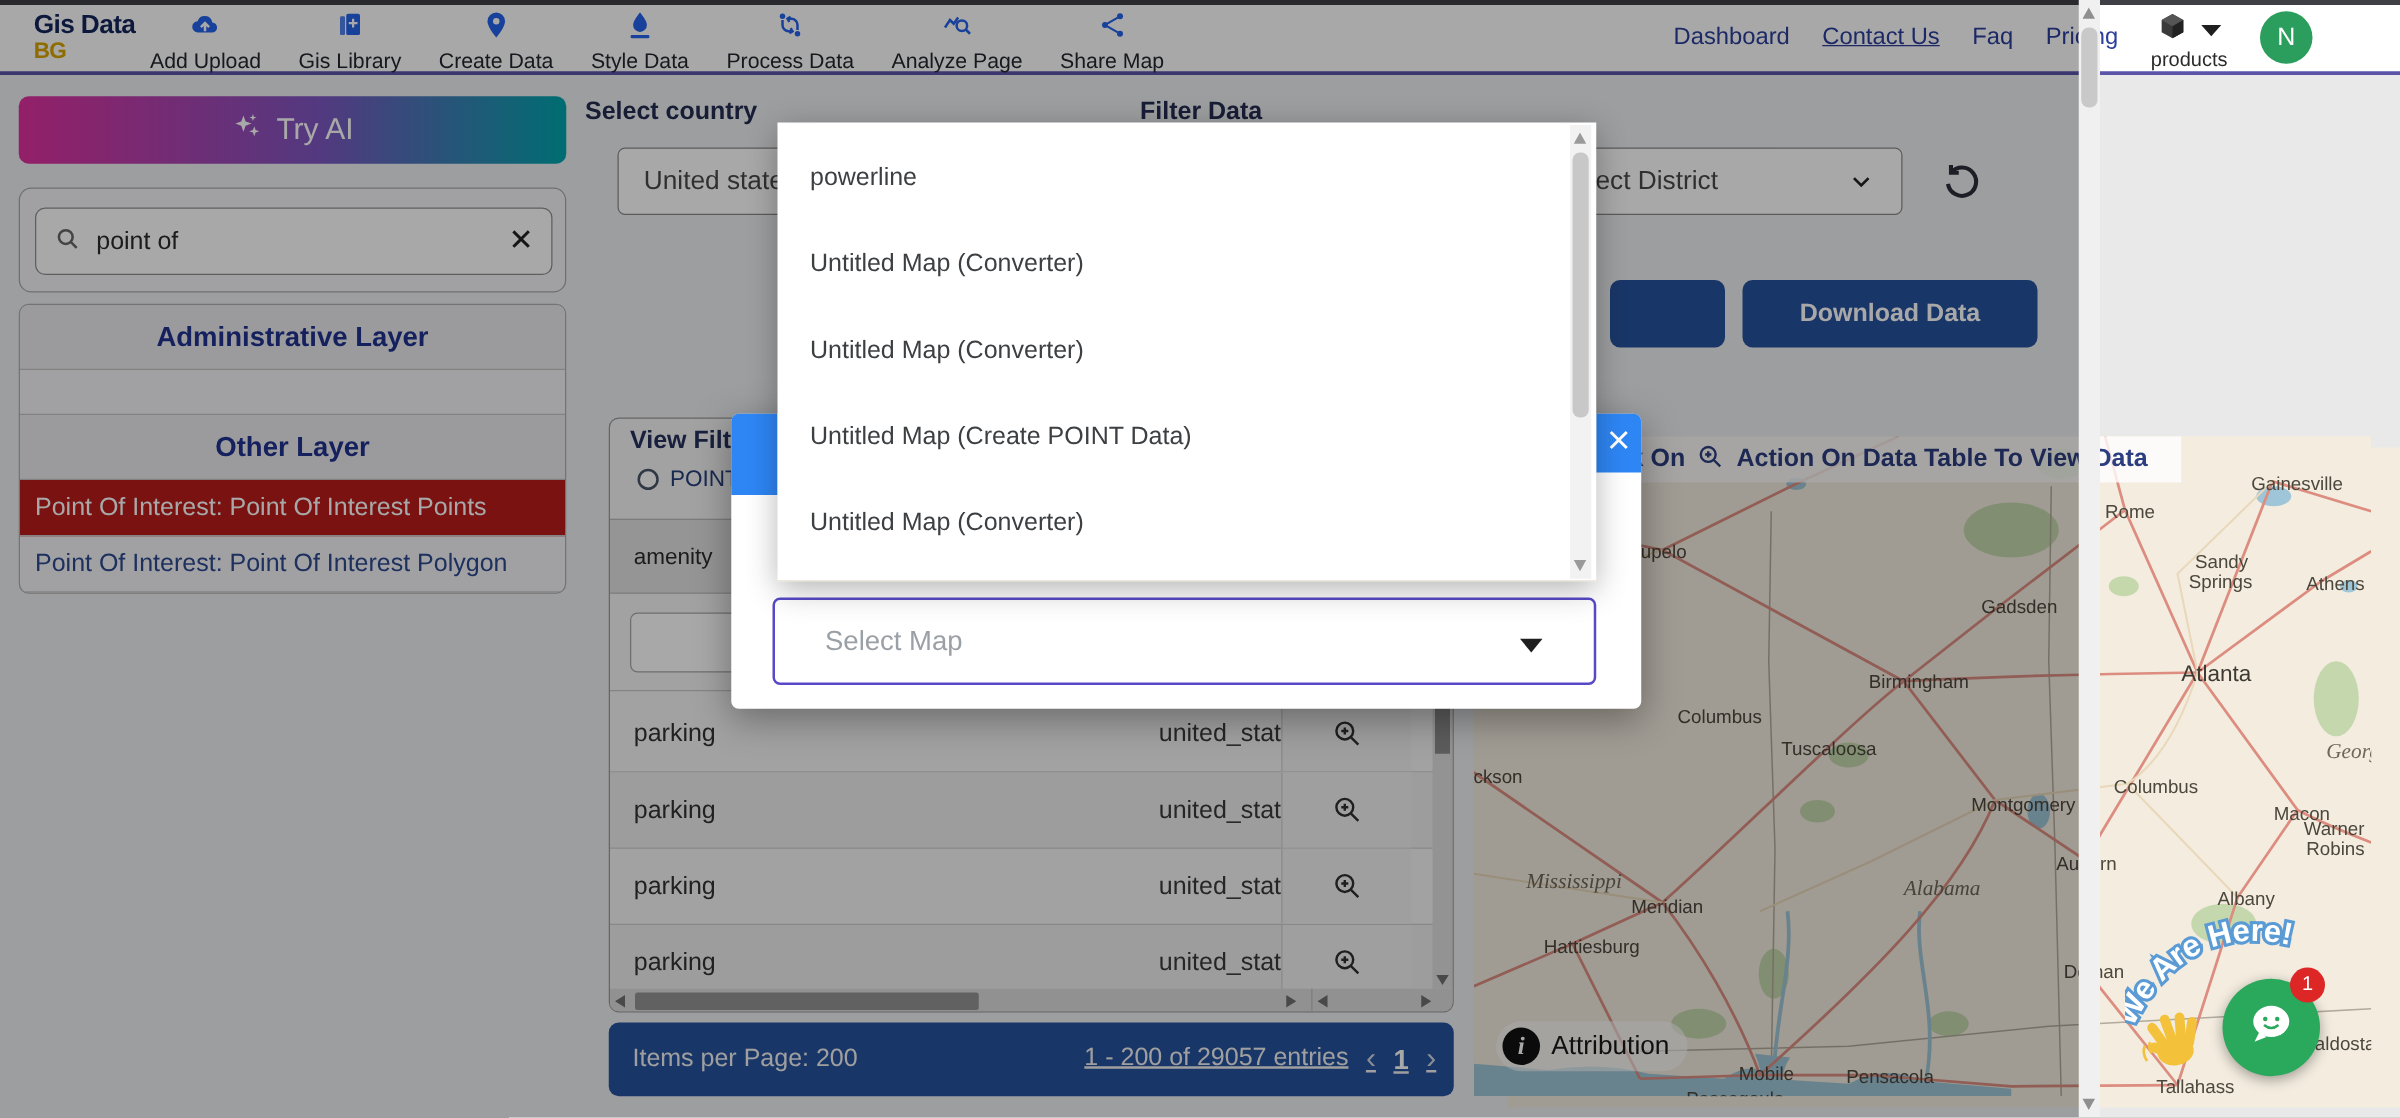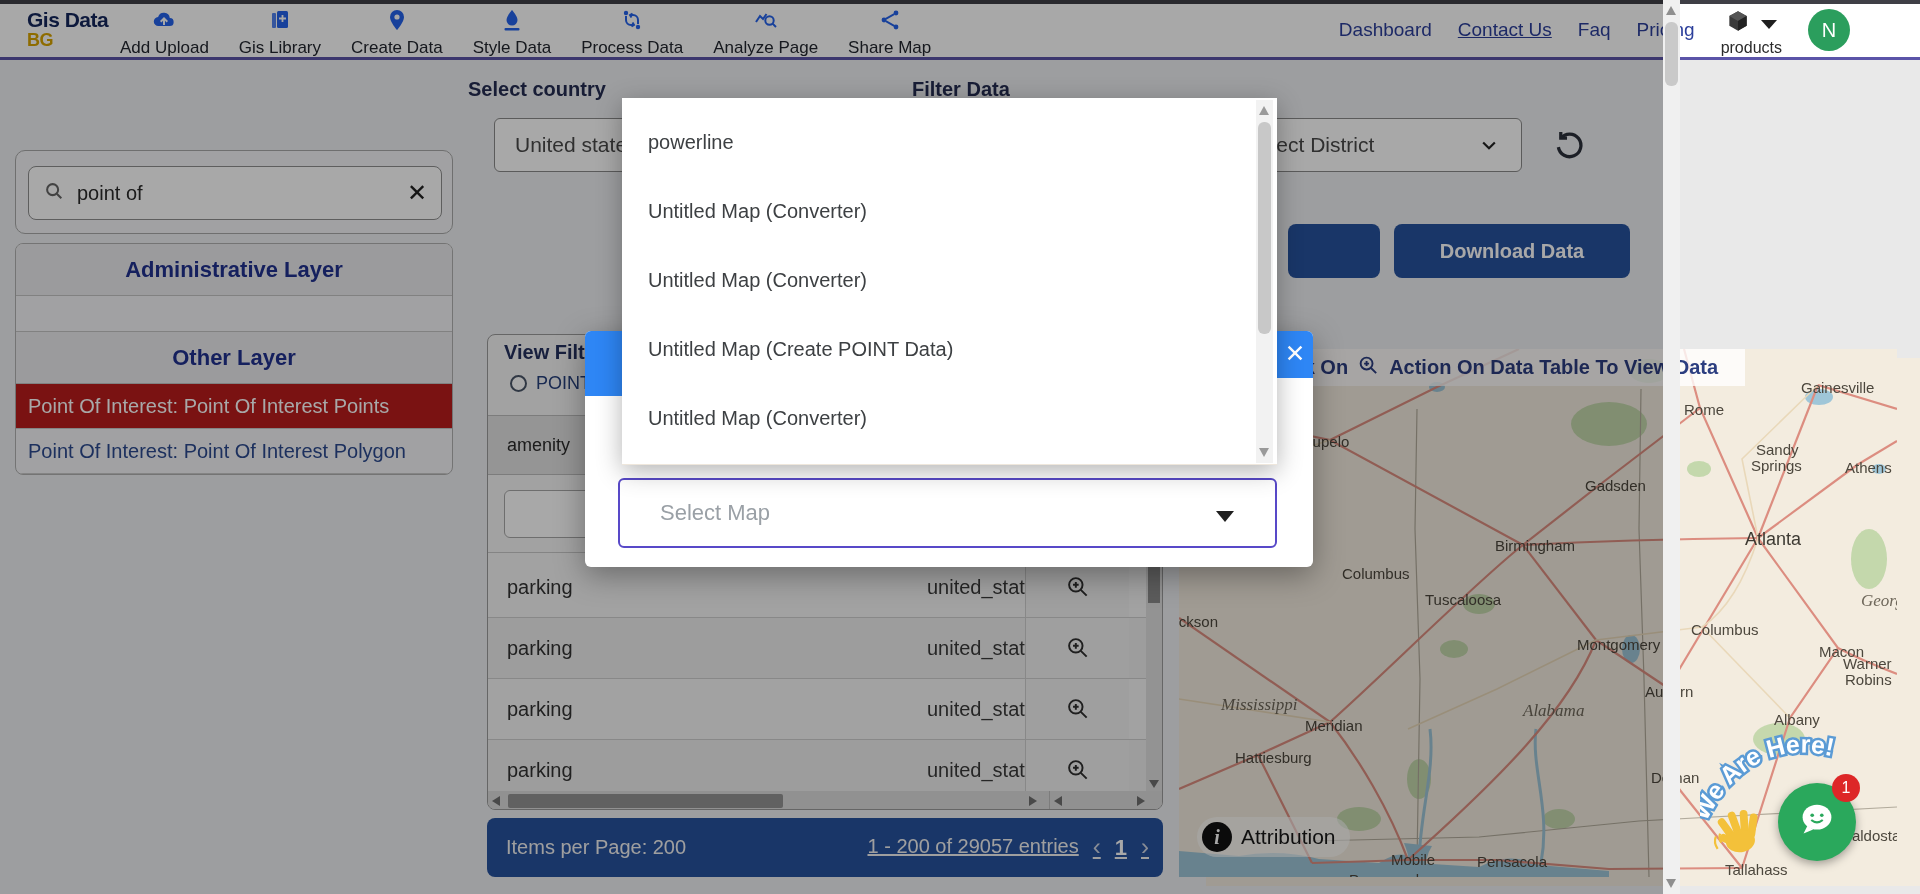--- a/index.html
+++ b/index.html
@@ -240,20 +240,28 @@
                 <path d="M12 11v9l8-4.5v-9z" fill="#222"></path>
               </svg></span>
           <span class="caret-dn"></span>
         </div>
         <span class="plabel">products</span>
       </div>
       <div class="avatar">N</div>
     </div>
   </header>
 
+  <div class="tryai">
+    <span><svg viewBox="0 0 24 24" fill="#fff">
+          <path d="M9 4l1.6 4.4L15 10l-4.4 1.6L9 16l-1.6-4.4L3 10l4.4-1.6z"></path>
+          <path d="M17 12l1 2.7 2.7 1-2.7 1-1 2.7-1-2.7-2.7-1 2.7-1z"></path>
+          <path d="M16 3l.7 1.9 1.9.7-1.9.7-.7 1.9-.7-1.9-1.9-.7 1.9-.7z"></path>
+        </svg></span>
+    <span>Try AI</span>
+  </div>
 
   <div class="searchwrap">
     <div class="searchbox">
       <span><svg viewBox="0 0 24 24" fill="none" stroke="#666" stroke-width="2.2">
             <circle cx="10.5" cy="10.5" r="6"></circle>
             <path d="M15 15l5 5"></path>
           </svg></span>
       <input value="point of" style="">
       <span class="clear-x">✕</span>
     </div>

